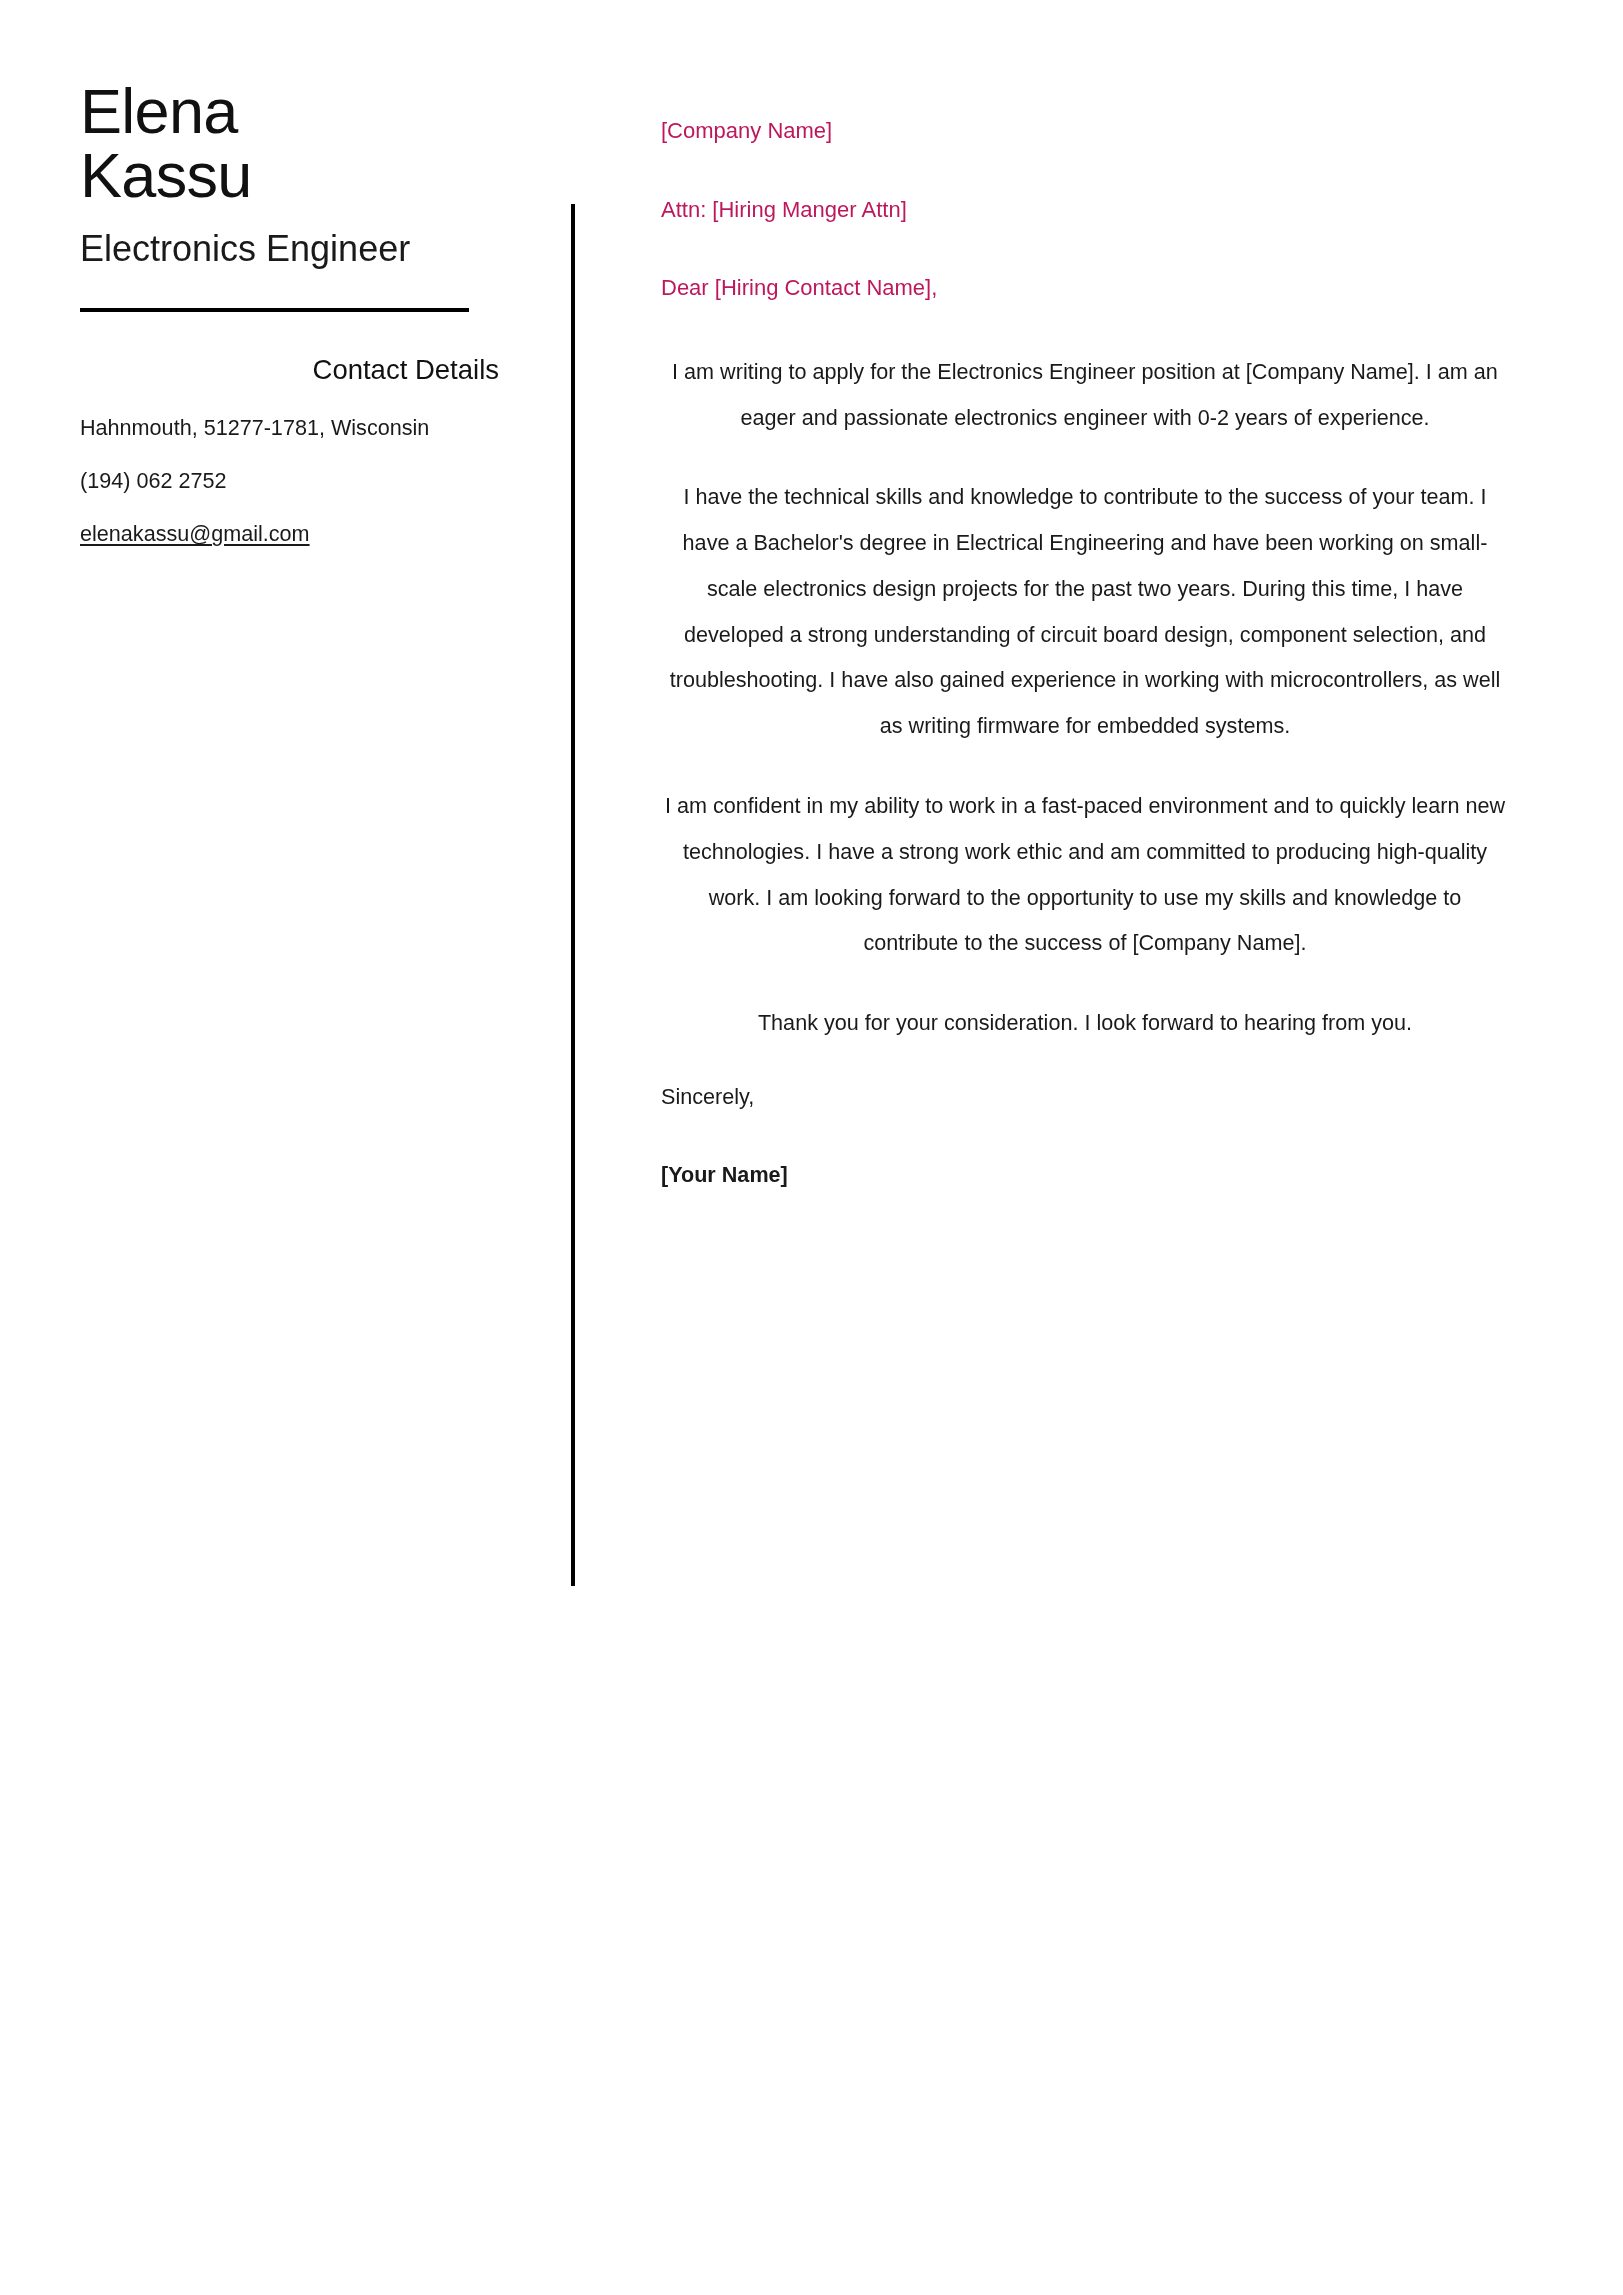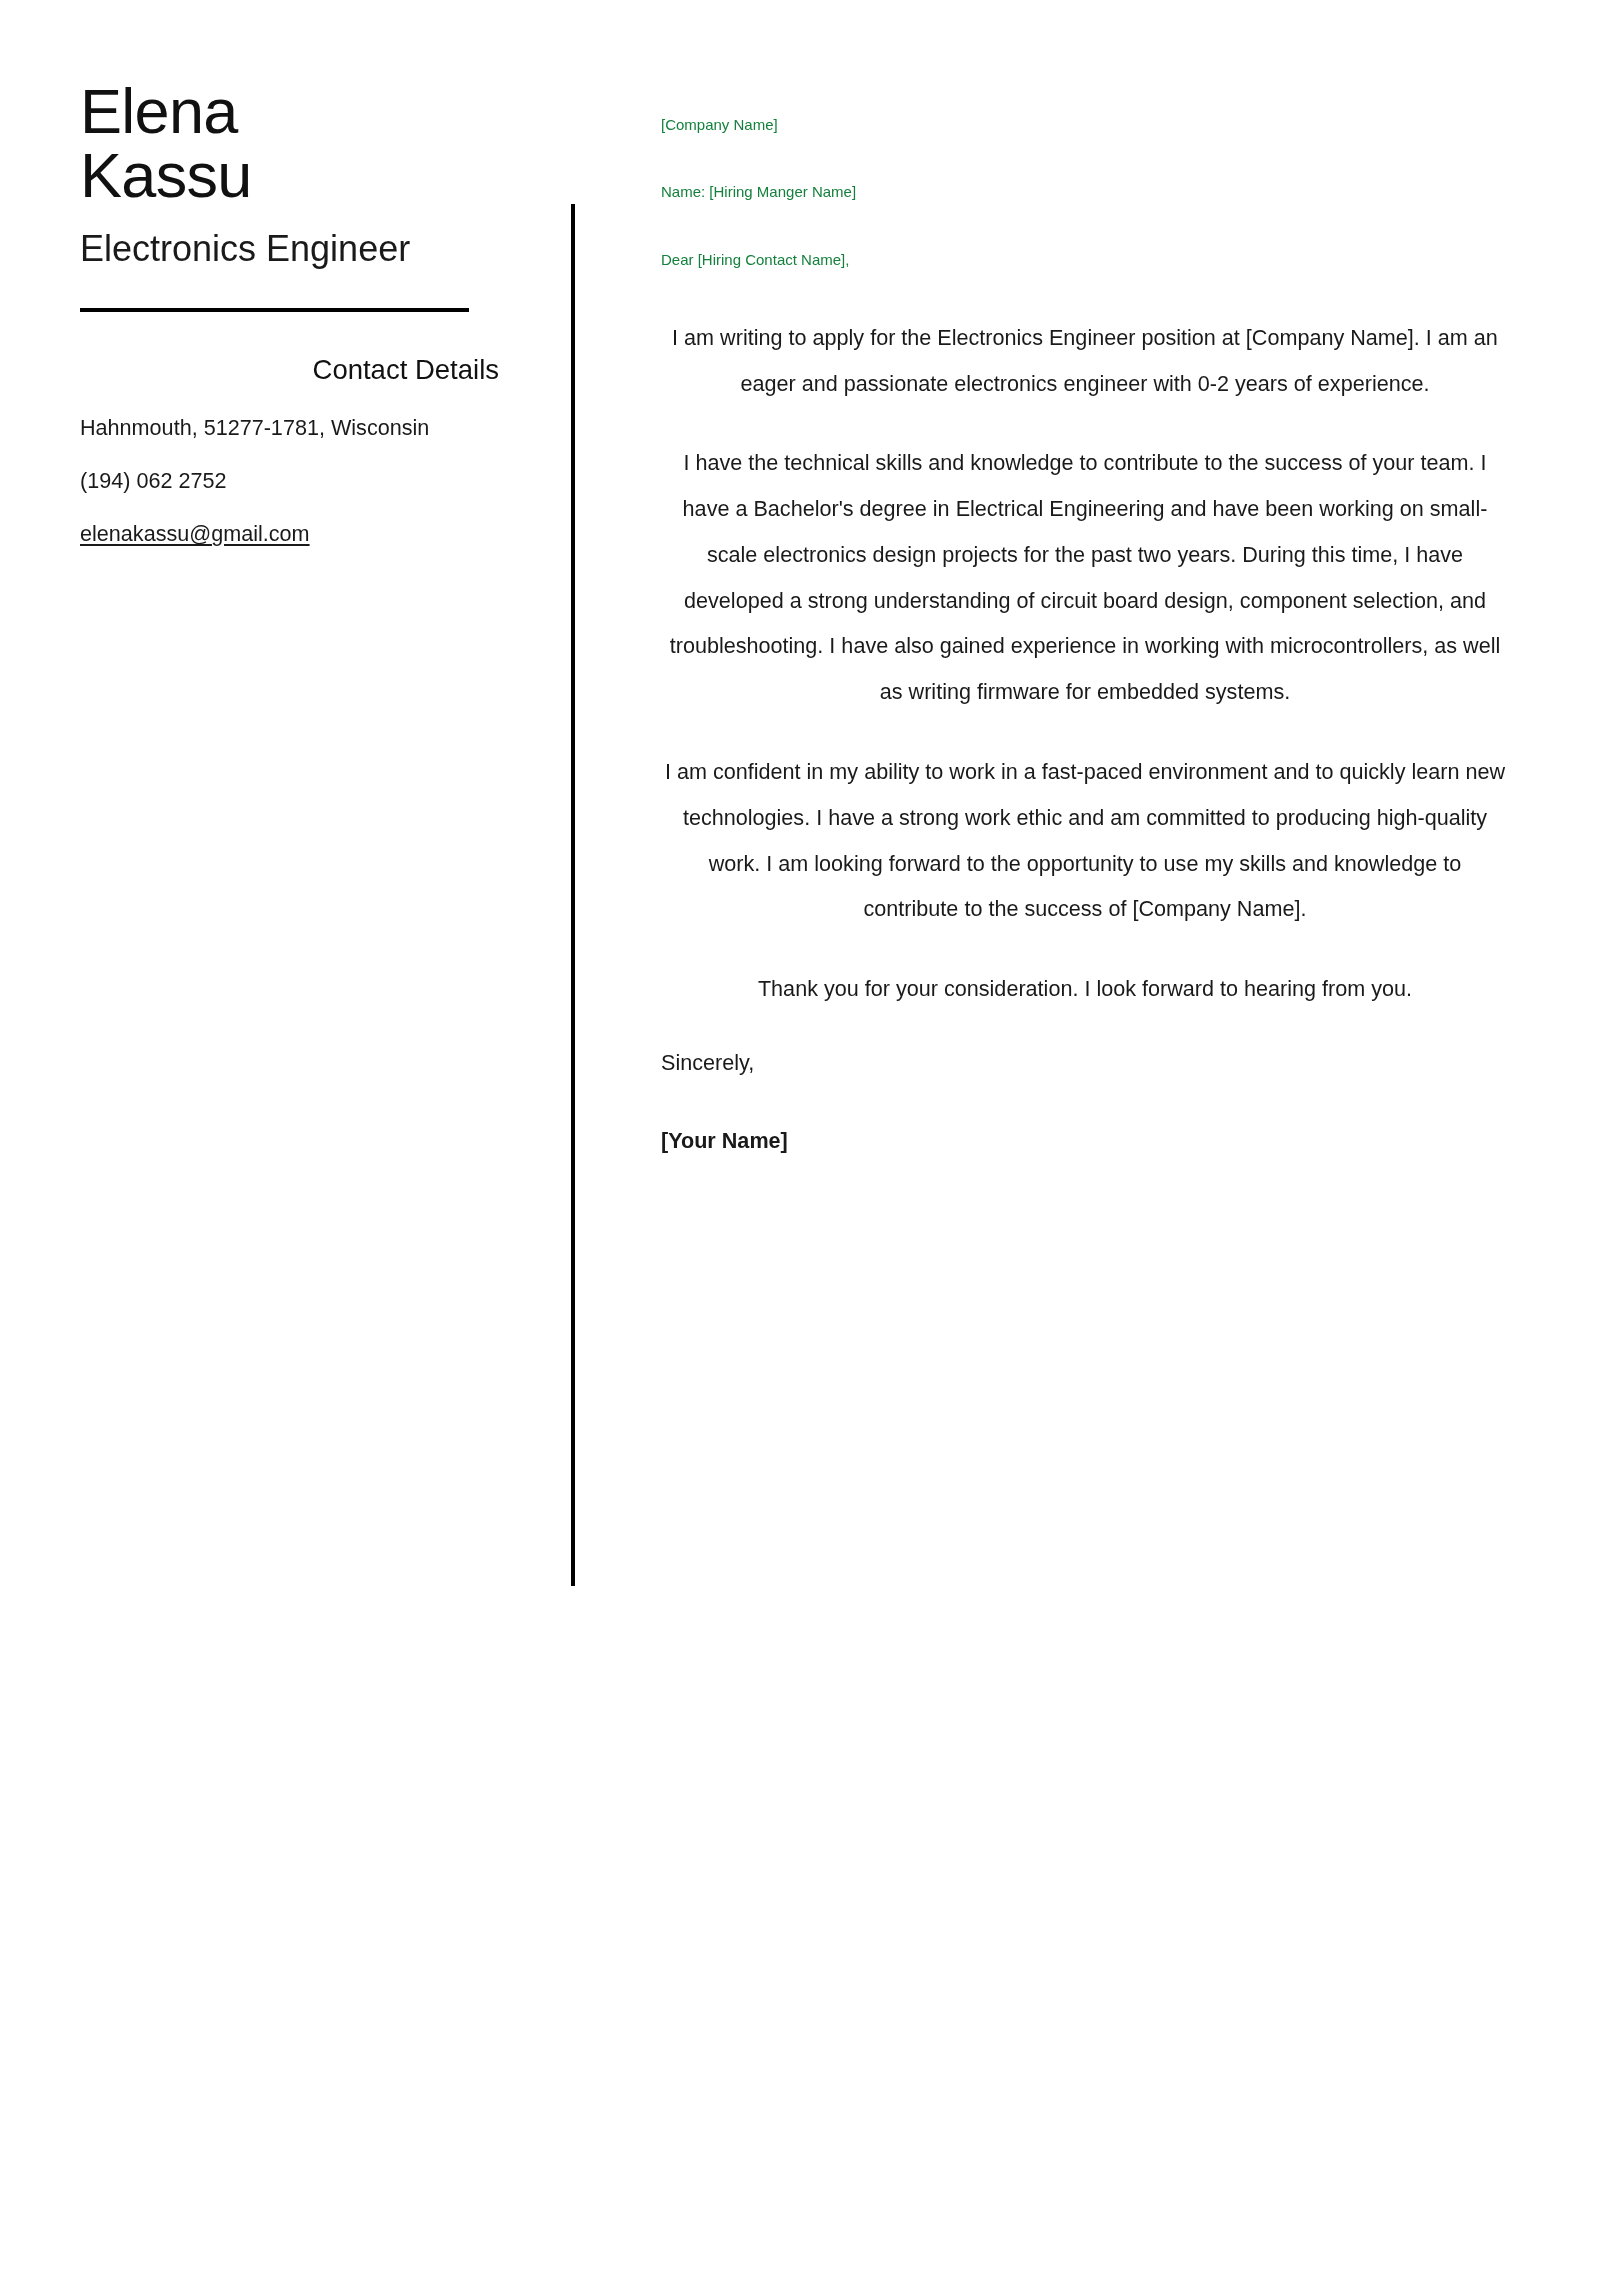--- a/index.html
+++ b/index.html
@@ -111,23 +111,23 @@
   .right-col {
     position: absolute;
     left: 661px;
     top: 113px;
     width: 848px;
   }
 
   .letter-line {
     font-family: "Liberation Sans", sans-serif;
     font-weight: 400;
-    font-size: 15px;
+    font-size: 22px;
     line-height: 1.62;
-    color: #15803d;
+    color: #be185d;
     margin: 0 0 43px 0;
   }
 
   .letter-para {
     font-family: "Liberation Sans", sans-serif;
     font-weight: 400;
     font-size: 21.6px;
     line-height: 2.12;
     color: #1a1a1a;
     margin: 0 0 34px 0;
@@ -176,21 +176,21 @@
       <div class="contact-item"><a class="contact-email" href="#">elenakassu@gmail.com</a></div>
     </div>
 
   </div>
 
   <div class="divider-v"></div>
 
   <div class="right-col">
 
     <p class="letter-line">[Company Name]</p>
-    <p class="letter-line">Name: [Hiring Manger Name]</p>
+    <p class="letter-line">Attn: [Hiring Manger Attn]</p>
     <p class="letter-line">Dear [Hiring Contact Name],</p>
 
     <p class="letter-para">I am writing to apply for the Electronics Engineer position at [Company Name]. I am an eager and passionate electronics engineer with 0-2 years of experience.</p>
     <p class="letter-para">I have the technical skills and knowledge to contribute to the success of your team. I have a Bachelor's degree in Electrical Engineering and have been working on small-scale electronics design projects for the past two years. During this time, I have developed a strong understanding of circuit board design, component selection, and troubleshooting. I have also gained experience in working with microcontrollers, as well as writing firmware for embedded systems.</p>
     <p class="letter-para">I am confident in my ability to work in a fast-paced environment and to quickly learn new technologies. I have a strong work ethic and am committed to producing high-quality work. I am looking forward to the opportunity to use my skills and knowledge to contribute to the success of [Company Name].</p>
     <p class="letter-para tight">Thank you for your consideration. I look forward to hearing from you.</p>
 
     <p class="sign-line">Sincerely,</p>
     <p class="sign-line last">[Your Name]</p>
 

